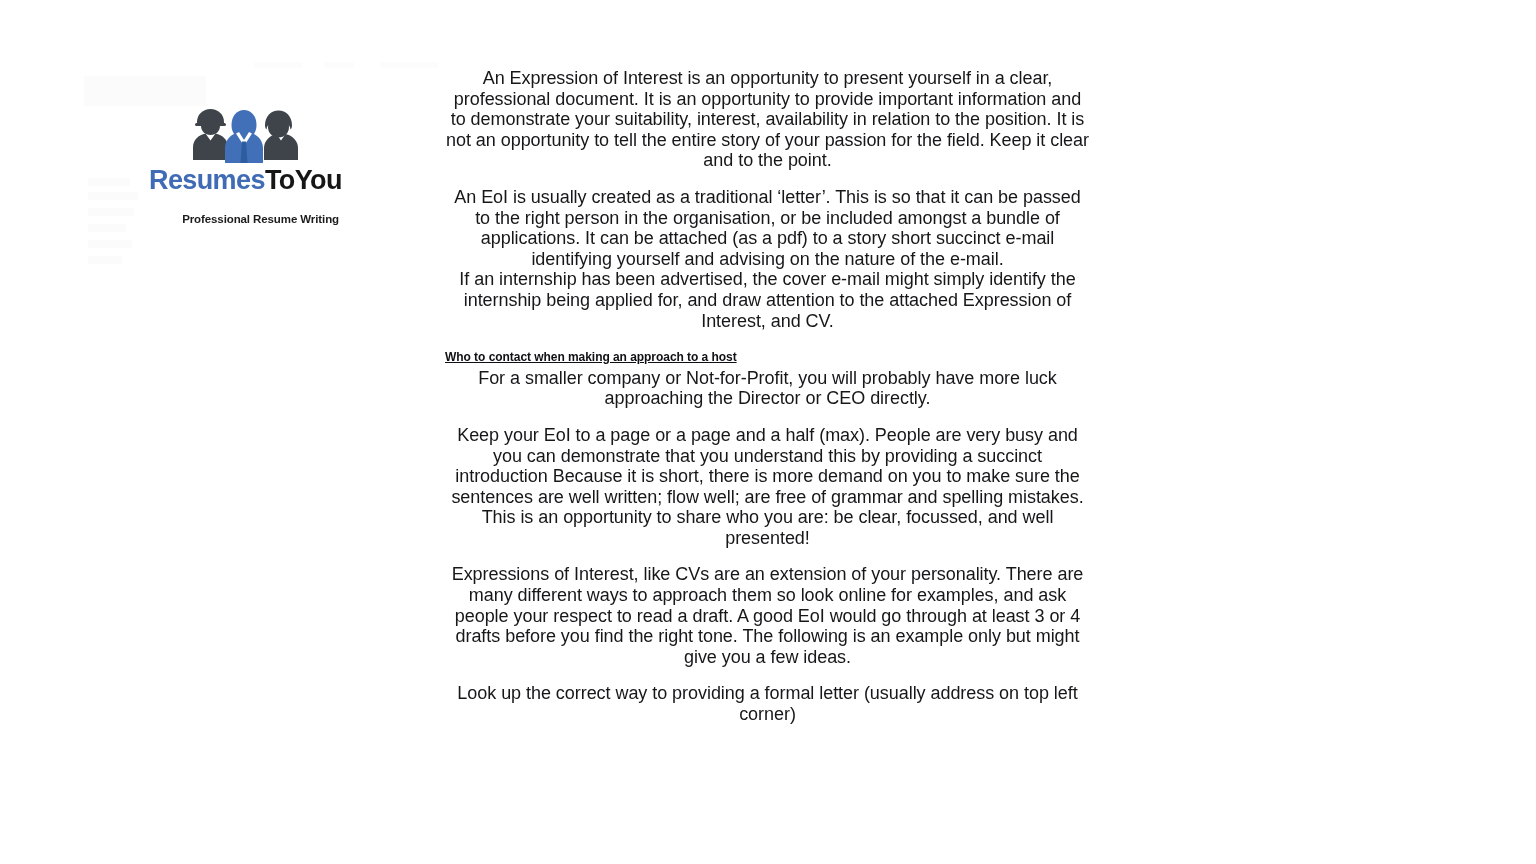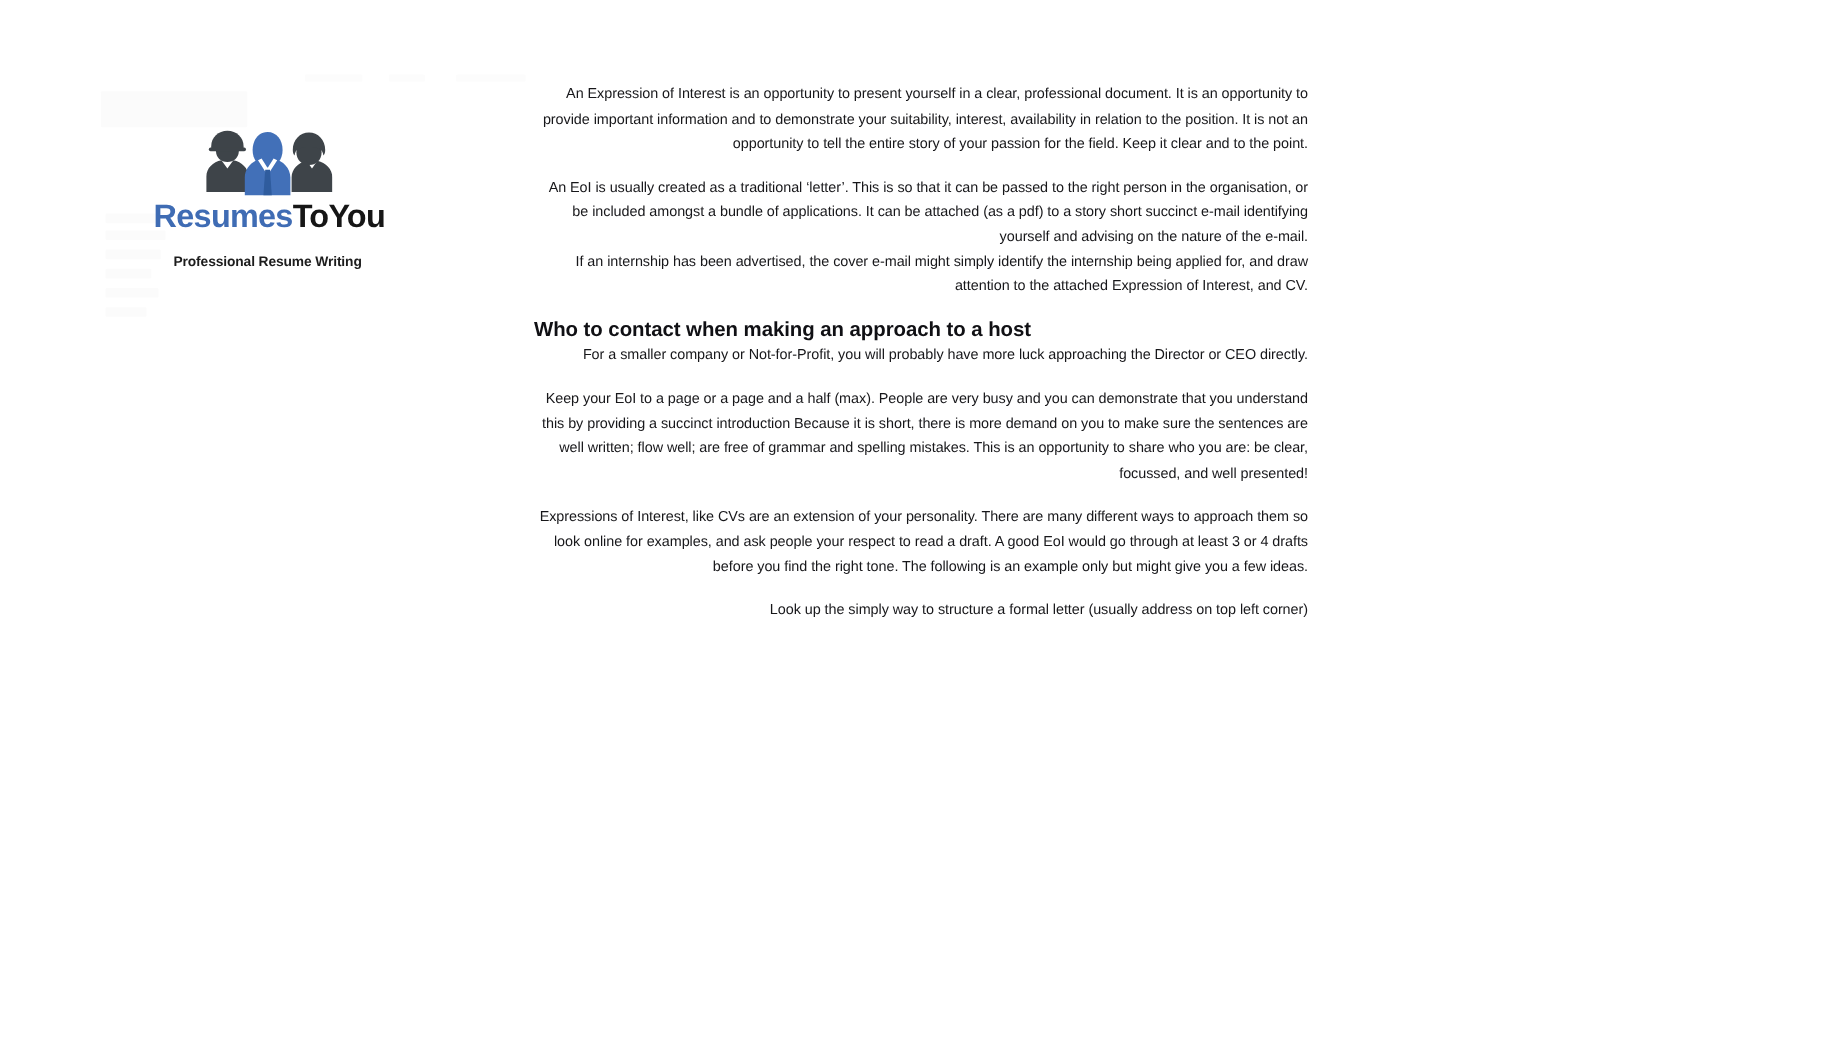--- a/index.html
+++ b/index.html
@@ -46,24 +46,24 @@
   .g5 { left: 4px;   top: 166px; width: 38px;  height: 8px;  background:#fbfbfb;}
   .g6 { left: 4px;   top: 182px; width: 44px;  height: 8px;  background:#fbfbfb;}
   .g7 { left: 4px;   top: 198px; width: 34px;  height: 8px;  background:#fbfbfb;}
   .g8 { left: 170px; top: 4px;   width: 48px;  height: 6px;  background:#fcfcfc;}
   .g9 { left: 240px; top: 4px;   width: 30px;  height: 6px;  background:#fcfcfc;}
   .g10{ left: 296px; top: 4px;   width: 58px;  height: 6px;  background:#fcfcfc;}
 
   
   .logo-wrap {
     position: absolute;
-    left: 128px;
+    left: 149px;
     top: 105px;
     width: 190px;
-    text-align: center;
+    text-align: right;
   }
   .logo-figures {
     display: block;
     margin: 0 auto;
     width: 108px;
     height: 58px;
   }
   .wordmark {
     margin-top: 4px;
     font-family: "Liberation Sans", sans-serif;
@@ -87,36 +87,37 @@
 
   
   .doc-body {
     position: absolute;
     left: 445px;
     top: 68px;
     width: 645px;
   }
   .para {
     font-family: "Liberation Sans", sans-serif;
-    font-size: 12px;
+    font-size: 18px;
     line-height: 20.6px;
     color: #17171a;
     margin: 0 0 16px 0;
     letter-spacing: -0.05px;
-    text-align: right;
+    text-align: center;
   }
   .para.tight { margin-bottom: 0; }
   .heading {
     font-family: "Liberation Sans", sans-serif;
-    font-size: 17px;
+    font-size: 12px;
     line-height: 20.6px;
     font-weight: bold;
     color: #101014;
     margin: 0;
     letter-spacing: -0.05px;
+    text-decoration: underline;
   }
 </style>
 </head>
 <body>
 
 <div class="page">
 
   <div class="ghost-layer">
     <div class="ghost-block g1"></div>
     <div class="ghost-block g2"></div>
@@ -169,19 +170,19 @@
 
 
     <p class="heading">Who to contact when making an approach to a host</p>
 
     <p class="para">For a smaller company or Not-for-Profit, you will probably have more luck approaching the Director or CEO directly.</p>
 
     <p class="para">Keep your EoI to a page or a page and a half (max). People are very busy and you can demonstrate that you understand this by providing a succinct introduction Because it is short, there is more demand on you to make sure the sentences are well written; flow well; are free of grammar and spelling mistakes. This is an opportunity to share who you are: be clear, focussed, and well presented!</p>
 
     <p class="para">Expressions of Interest, like CVs are an extension of your personality. There are many different ways to approach them so look online for examples, and ask people your respect to read a draft. A good EoI would go through at least 3 or 4 drafts before you find the right tone. The following is an example only but might give you a few ideas.</p>
 
-    <p class="para">Look up the simply way to structure a formal letter (usually address on top left corner)</p>
+    <p class="para">Look up the correct way to providing a formal letter (usually address on top left corner)</p>
 
 
 
   </div>
 
 </div>
 
 </body></html>

